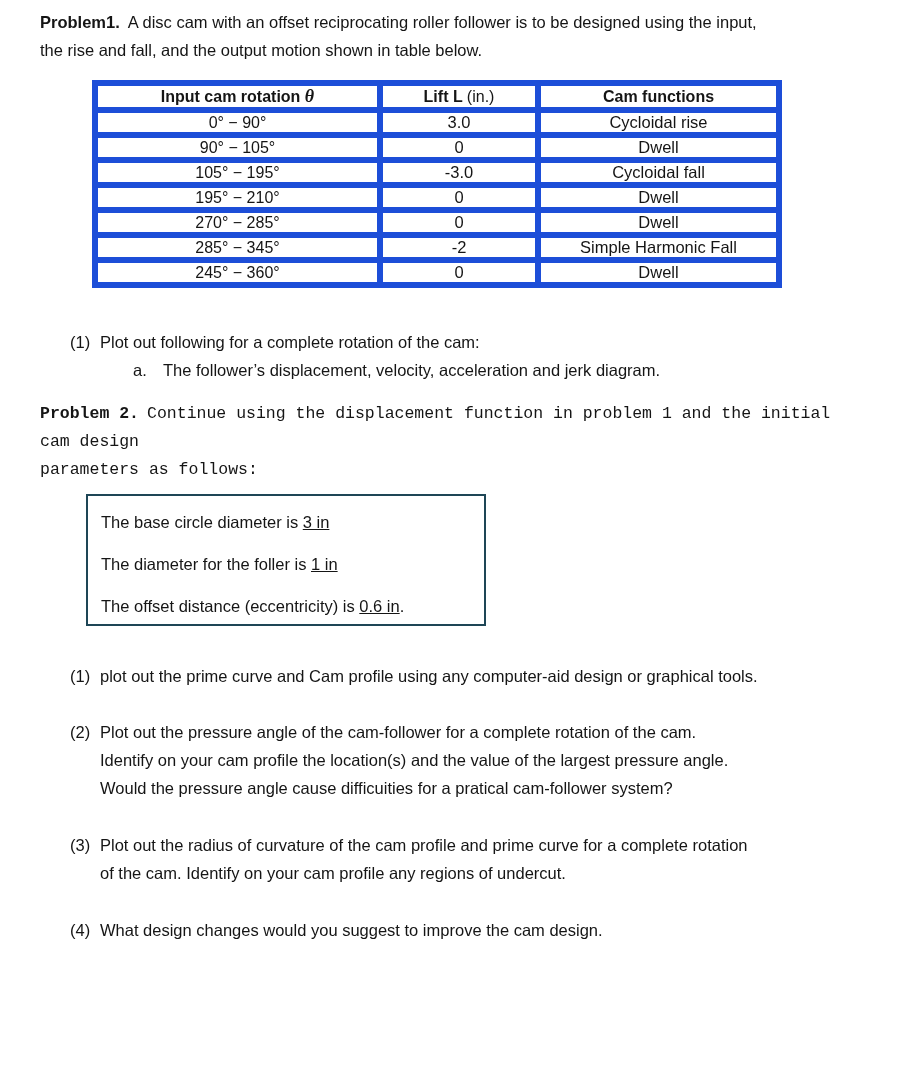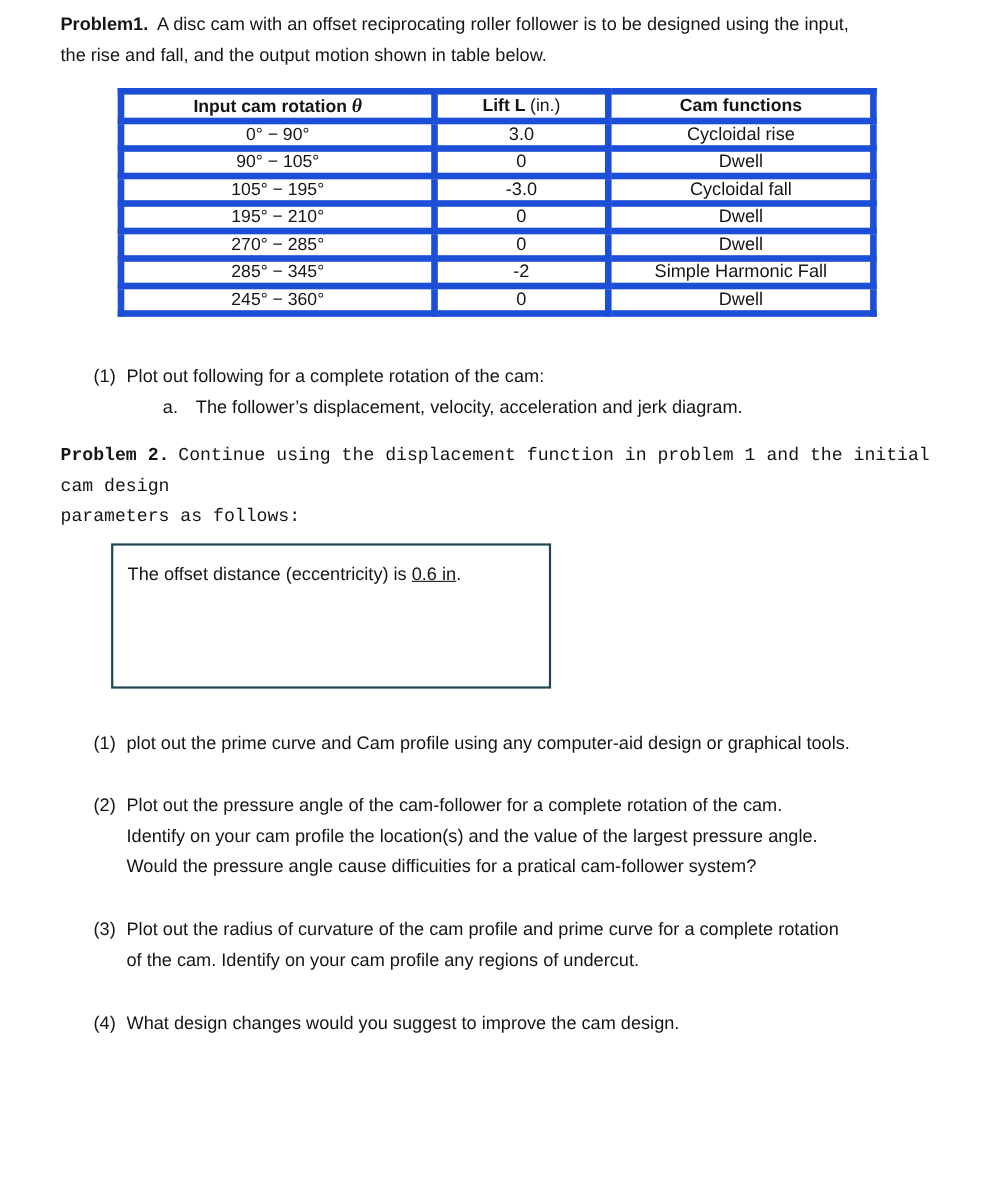--- a/index.html
+++ b/index.html
@@ -4,21 +4,21 @@
 <style>
   * { box-sizing: border-box; }
   html, body { margin: 0; padding: 0; }
   body {
     width: 900px; height: 1080px;
     background: #ffffff;
     font-family: "Liberation Sans", sans-serif;
     color: #151515;
     overflow: hidden;
   }
-  .page { padding: 8px 38px 0 55px; }
+  .page { padding: 8px 38px 0 40px; }
   .para { font-size: 16.5px; line-height: 28px; }
   .label-gap { margin-right: 8px; font-weight: bold; }
   .note-line { margin-top: 22px; margin-left: 60px; font-size: 16.5px; line-height: 28px; }
 
   table.spec {
     border-collapse: collapse;
     margin: 16px 0 0 52px;
     width: 684px;
     table-layout: fixed;
   }
@@ -135,20 +135,22 @@
   </div>
 
   <div class="para p2-para">
     <div>
       <span class="label-gap">Problem 2.</span><span>Continue using the displacement function in problem 1 and the initial cam design</span>
     </div>
     <div>parameters as follows:</div>
   </div>
 
   <div class="param-box" style="border-color: rgb(30, 70, 86);">
+    <div><span>The base circle diameter is </span><span class="uline">3 in</span><span></span></div>
+    <div><span>The diameter for the foller is </span><span class="uline">1 in</span><span></span></div>
     <div><span>The offset distance (eccentricity) is </span><span class="uline">0.6 in</span><span>.</span></div>
   </div>
 
   <div class="q-row q-bottom mt36">
     <span class="q-marker">(1)</span>
     <span class="q-text">
       <div> plot out the prime curve and Cam profile using any computer-aid design or graphical tools.</div>
     </span>
   </div>
 

